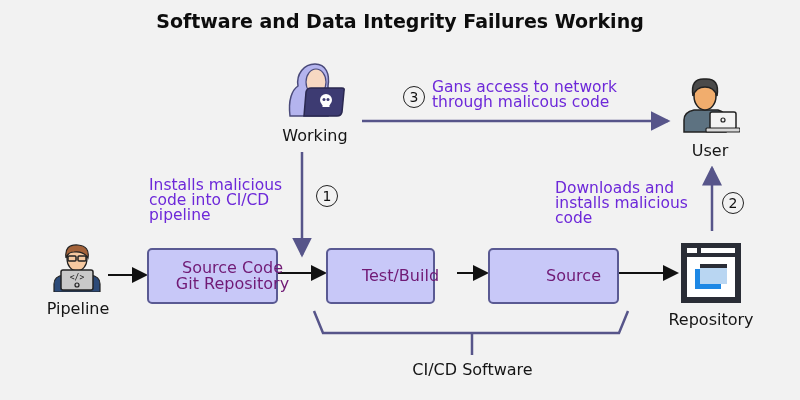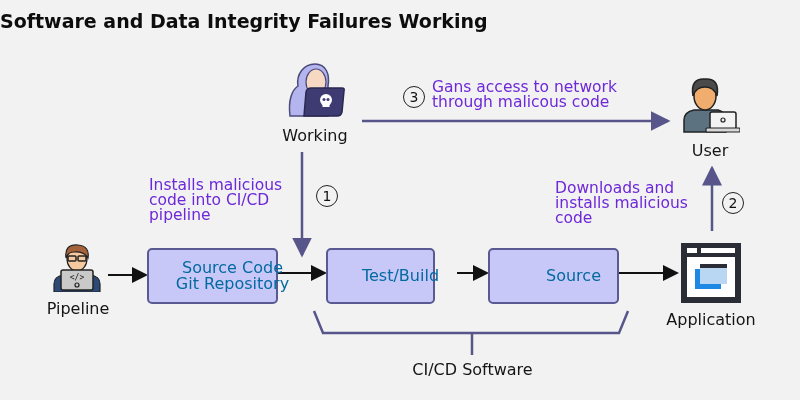--- a/index.html
+++ b/index.html
@@ -4,30 +4,30 @@
   <style>
     html, body { margin: 0; padding: 0; }
     body {
       width: 800px; height: 400px; position: relative; overflow: hidden;
       background: #f2f2f2;
       font-family: "DejaVu Sans", sans-serif;
       color: #111;
     }
     .abs { position: absolute; }
     .title {
-      left: 0; width: 800px; top: 10px; text-align: left;
+      left: 0; width: 800px; top: 10px; text-align: center;
       font-family: "DejaVu Sans", sans-serif; font-weight: bold; font-size: 19px;
       color: #0d0d0d;
     }
     .label { font-size: 16px; line-height: 16px; color: #151515; white-space: nowrap; }
     .note { font-size: 15.5px; line-height: 15px; color: #6d28d9; white-space: pre; }
     .box {
       background: #c8c8f8; border: 2px solid #5a5a93; border-radius: 5px;
       display: flex; align-items: center; justify-content: center; text-align: center;
-      font-size: 16px; line-height: 16px; color: #0369a1; box-sizing: border-box;
+      font-size: 16px; line-height: 16px; color: #701a75; box-sizing: border-box;
       white-space: pre;
       padding-left: 40px;
     }
     .step {
       width: 22px; height: 22px; border: 1.5px solid #222; border-radius: 50%;
       display: flex; align-items: center; justify-content: center;
       font-size: 14px; box-sizing: border-box; color: #111;
     }
     svg.lines { position: absolute; left: 0; top: 0; }
   </style>
@@ -118,15 +118,15 @@
   <svg width="64" height="64" viewBox="0 0 64 64">
     <rect x="2" y="2" width="60" height="60" fill="#2a2d36"></rect>
     <rect x="8" y="16" width="48" height="40" fill="#fff"></rect>
     <rect x="8" y="7" width="10" height="5" fill="#fff"></rect>
     <rect x="22" y="7" width="34" height="5" fill="#fff"></rect>
     <rect x="16" y="28" width="26" height="20" fill="#1e88e5"></rect>
     <rect x="21" y="23" width="27" height="20" fill="#b9d6f2"></rect>
     <rect x="21" y="23" width="27" height="4" fill="#2a2d36"></rect>
   </svg>
 </div>
-<div class="abs label" style="left:656px;top:312px;width:110px;text-align:center;">Application</div>
+<div class="abs label" style="left:656px;top:312px;width:110px;text-align:center;">Repository</div>
 
 <div class="abs label" style="left:400px;top:362px;width:145px;text-align:center;">CI/CD Software</div>
 
 </body></html>

